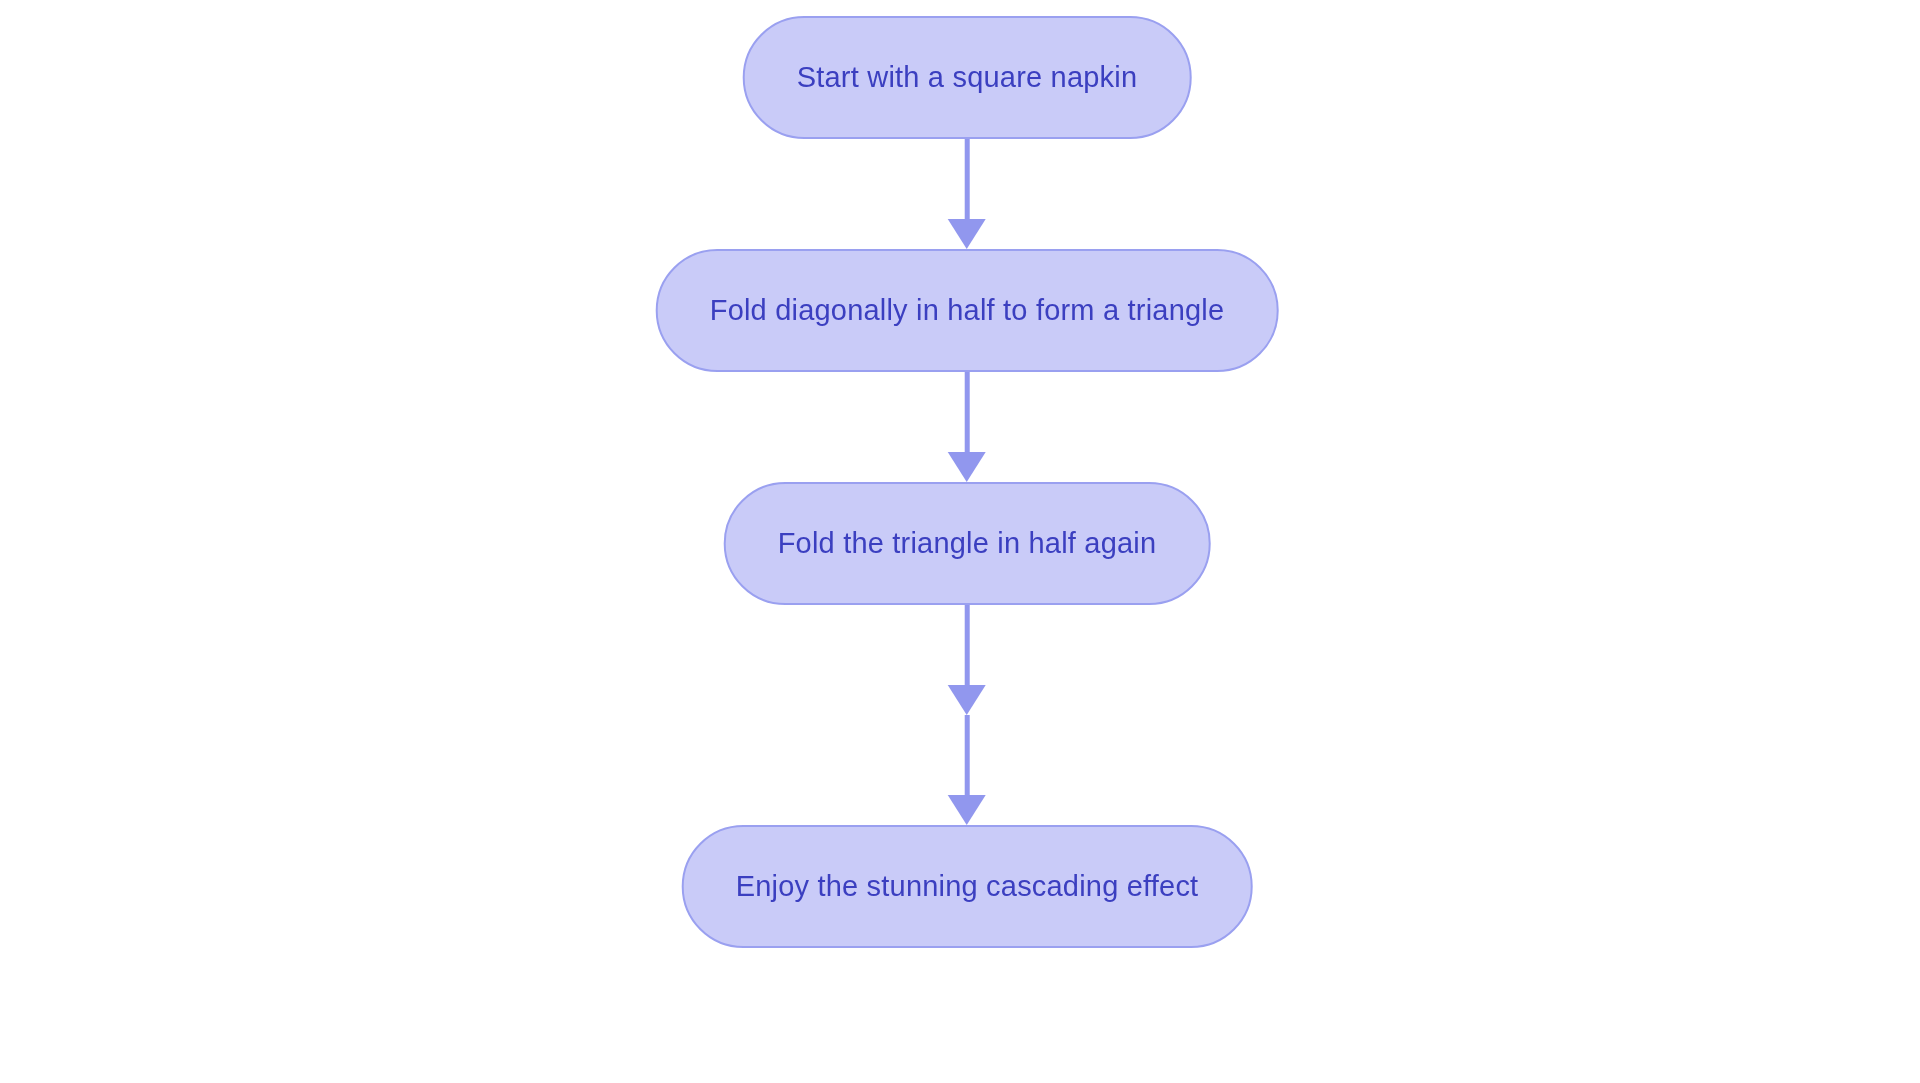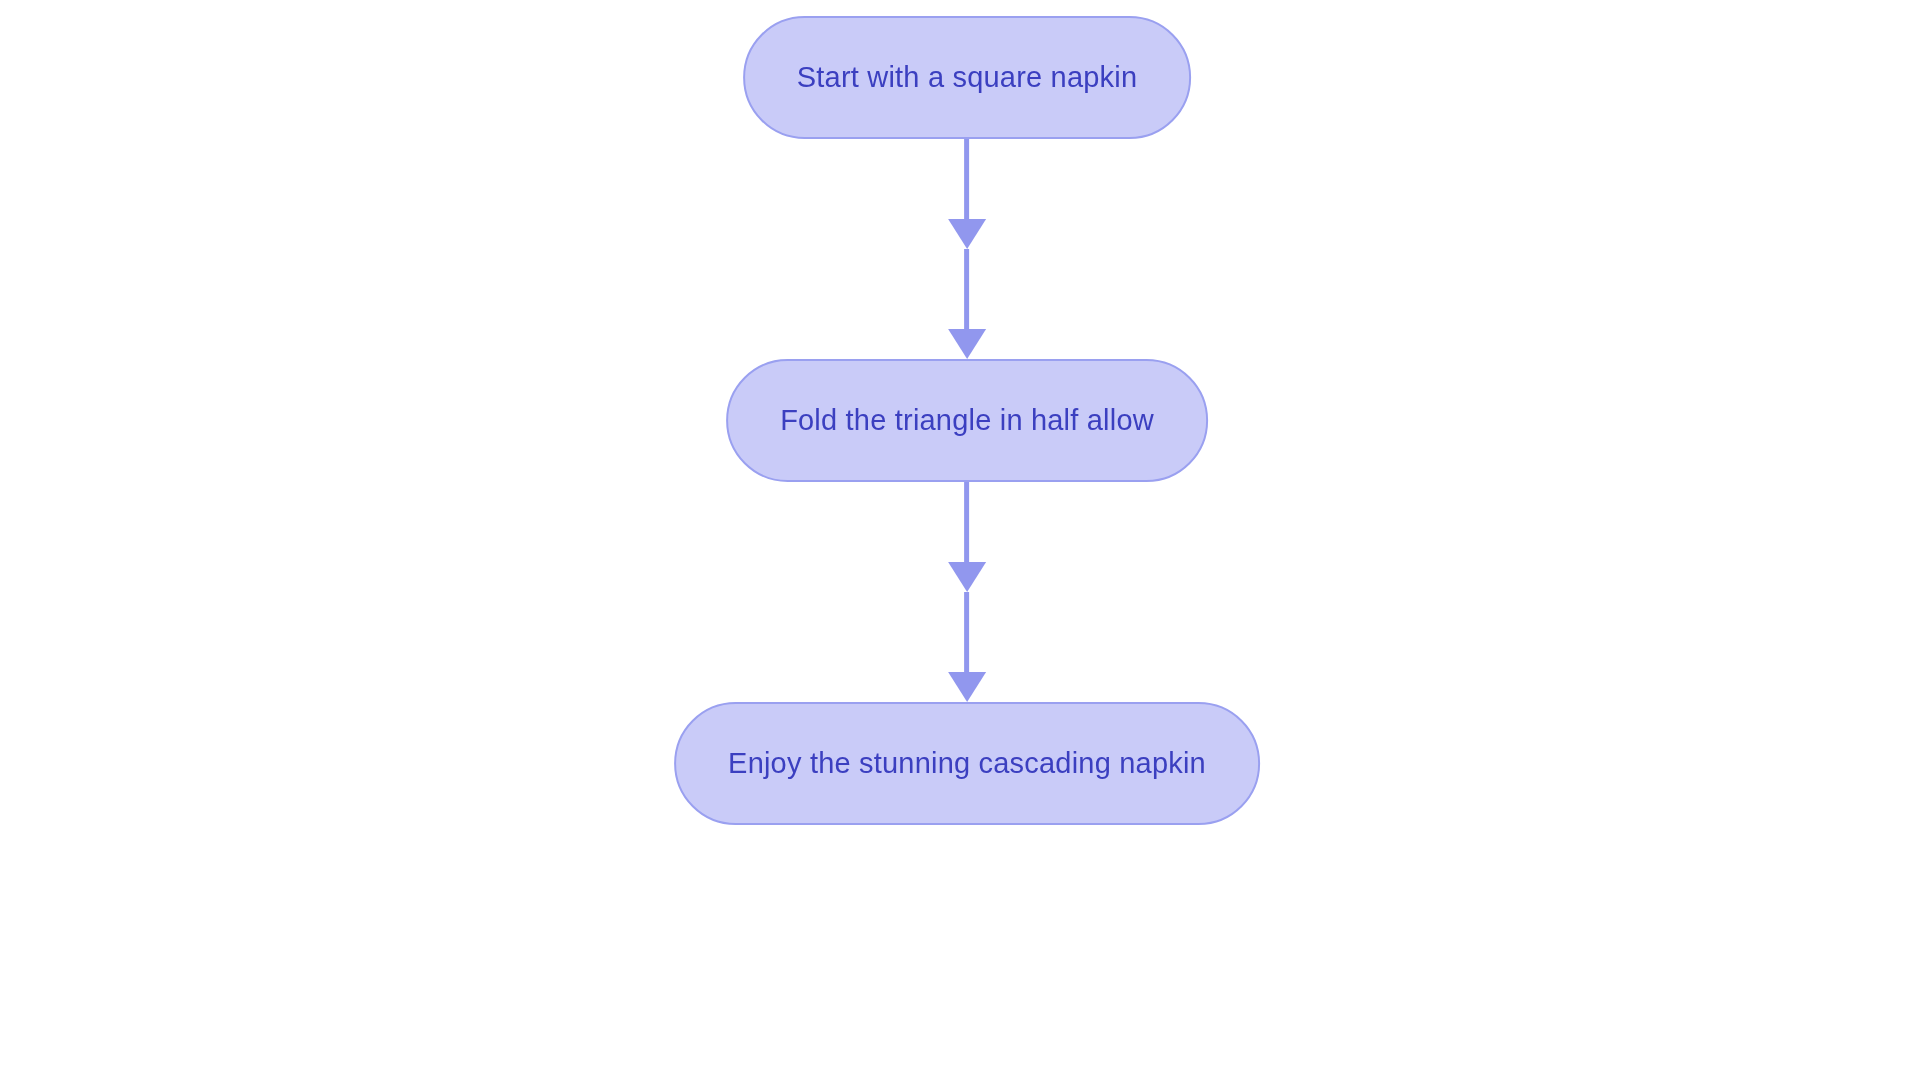--- a/index.html
+++ b/index.html
@@ -71,35 +71,36 @@
 <div class="canvas">
   <div class="flow">
 
     <div class="node">Start with a square napkin</div>
 
     <div class="connector">
       <div class="line"></div>
       <div class="head"></div>
     </div>
 
+    <div class="node">Fold diagonally in half to form a triangle</div>
 
     <div class="connector">
       <div class="line"></div>
       <div class="head"></div>
     </div>
 
-    <div class="node">Fold the triangle in half allow</div>
+    <div class="node">Fold the triangle in half again</div>
 
     <div class="connector">
       <div class="line"></div>
       <div class="head"></div>
     </div>
 
 
     <div class="connector">
       <div class="line"></div>
       <div class="head"></div>
     </div>
 
-    <div class="node">Enjoy the stunning cascading napkin</div>
+    <div class="node">Enjoy the stunning cascading effect</div>
 
   </div>
 </div>
 
 </body></html>

